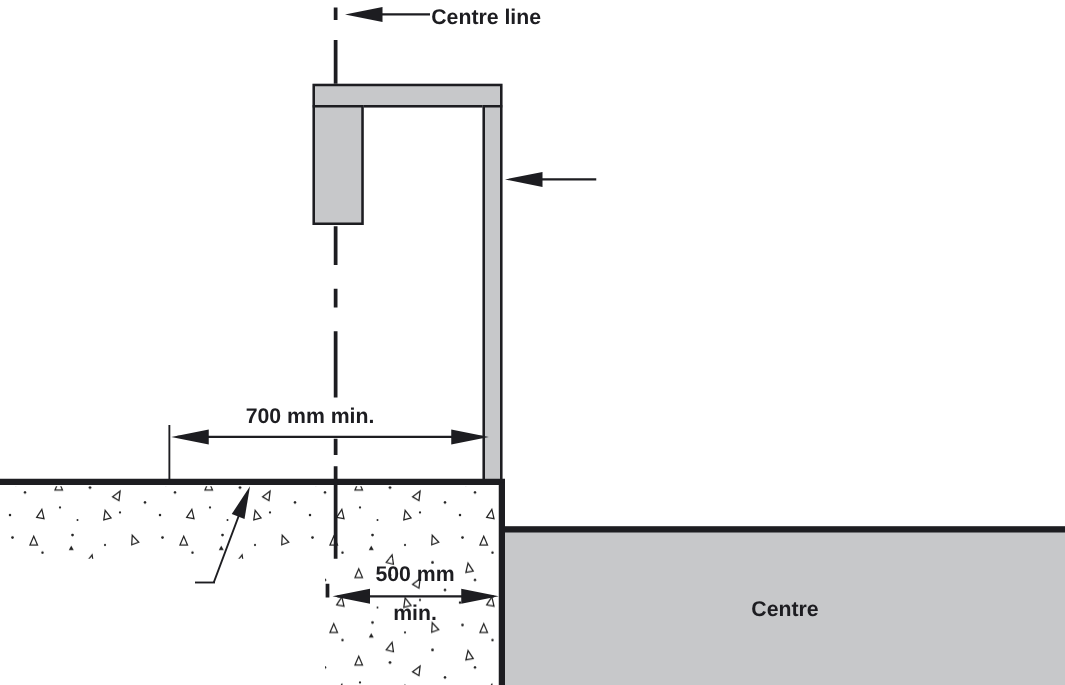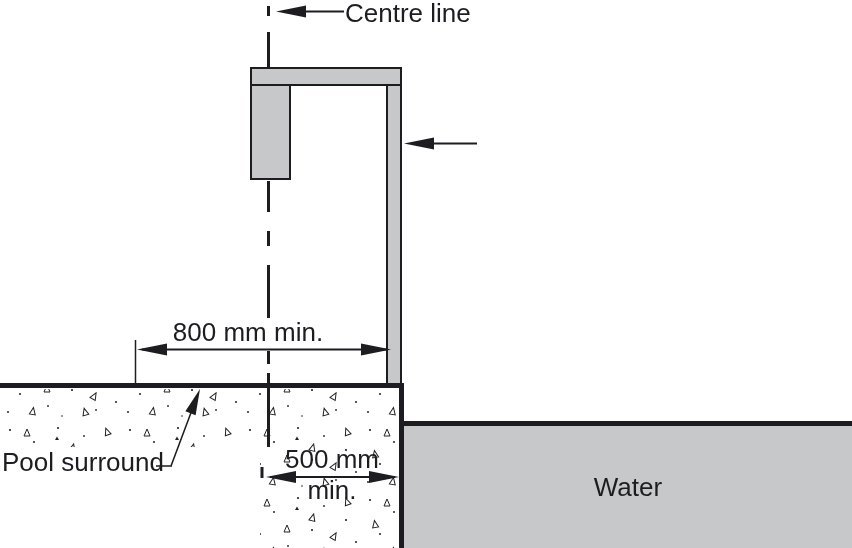--- a/index.html
+++ b/index.html
@@ -2,21 +2,21 @@
 <html><head>
 <meta charset="utf-8">
 <style>
   html,body{margin:0;padding:0;background:#fff;}
   #canvas{
     position:relative;width:852px;height:548px;background:#ffffff;overflow:hidden;
     font-family:"Liberation Sans","DejaVu Sans",sans-serif;color:#1d1d21;
   }
   .shape{position:absolute;box-sizing:border-box;background:#c7c8ca;border:2.5px solid #1d1d21;}
   .solid{position:absolute;background:#1d1d21;}
-  .lbl{position:absolute;font-size:26px;line-height:27px;white-space:nowrap;}
+  .lbl{position:absolute;font-size:17px;line-height:27px;white-space:nowrap;font-weight:bold;}
   .lbl.center{text-align:center;white-space:normal;}
   #svg-layer{position:absolute;left:0;top:0;z-index:5;}
   .txt-layer{z-index:6;}
   #water-area{
     position:absolute;box-sizing:border-box;background:#c7c8ca;
     border-top:5px solid #1d1d21;display:flex;align-items:center;justify-content:center;
   }
 </style>
 </head>
 <body>
@@ -24,21 +24,21 @@
 <div id="canvas">
 
   <div class="shape" style="left:250px;top:67px;width:152px;height:19px;"></div>
   <div class="shape" style="left:250px;top:84px;width:41px;height:96px;"></div>
   <div class="shape" style="left:386px;top:84px;width:16px;height:302px;"></div>
 
   <div class="solid" style="left:0;top:383px;width:404px;height:5px;"></div>
   <div class="solid" style="left:399px;top:386px;width:5px;height:162px;"></div>
 
   <div id="water-area" style="left:404px;top:421px;width:448px;height:127px;">
-    <span class="lbl" style="position:static;">Water</span>
+    <span class="lbl" style="position:static;">Centre</span>
   </div>
 
   <svg id="svg-layer" width="852" height="548" viewBox="0 0 852 548">
     <defs>
       <pattern id="stipple" width="120" height="70" patternUnits="userSpaceOnUse">
         <g stroke="#222" fill="none" stroke-width="1">
           <path d="M0 4 L3 -3 L6 4 Z" transform="translate(24,12)"></path>
           <path d="M0 4 L3 -3 L6 4 Z" transform="translate(70,26) rotate(15)"></path>
           <path d="M0 4 L3 -3 L6 4 Z" transform="translate(12,34) rotate(-10)"></path>
           <path d="M0 4 L3 -3 L6 4 Z" transform="translate(92,44) rotate(30)"></path>
@@ -107,21 +107,20 @@
     <g>
       <line x1="156" y1="466" x2="172" y2="466" stroke="#1d1d21" stroke-width="1.5"></line>
       <line x1="171" y1="466" x2="192" y2="410" stroke="#1d1d21" stroke-width="1.5"></line>
       <polygon points="200,389 195.6,415.2 185.4,411.2" fill="#1d1d21"></polygon>
     </g>
   </svg>
 
   <div class="lbl txt-layer" style="left:345px;top:0px;">Centre line</div>
 
 
-  <div class="lbl txt-layer center" style="left:158px;top:319px;width:180px;">800 mm min.</div>
+  <div class="lbl txt-layer center" style="left:158px;top:319px;width:180px;">700 mm min.</div>
 
-  <div class="lbl txt-layer" style="left:2px;top:449px;">Pool surround</div>
 
   <div class="lbl txt-layer center" style="left:262px;top:446px;width:140px;">500 mm</div>
 
   <div class="lbl txt-layer center" style="left:262px;top:477px;width:140px;">min.</div>
 
 </div>
 
 </body></html>

